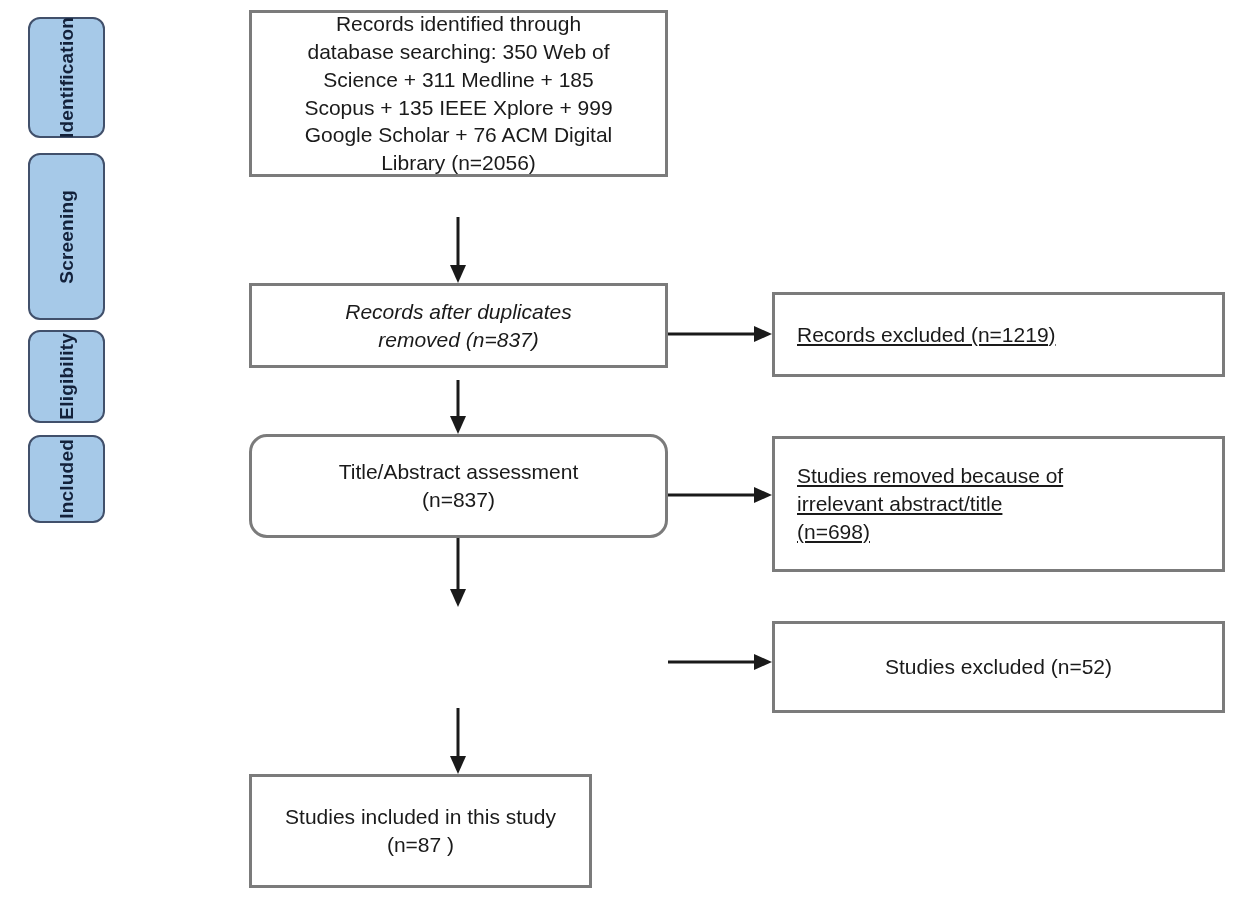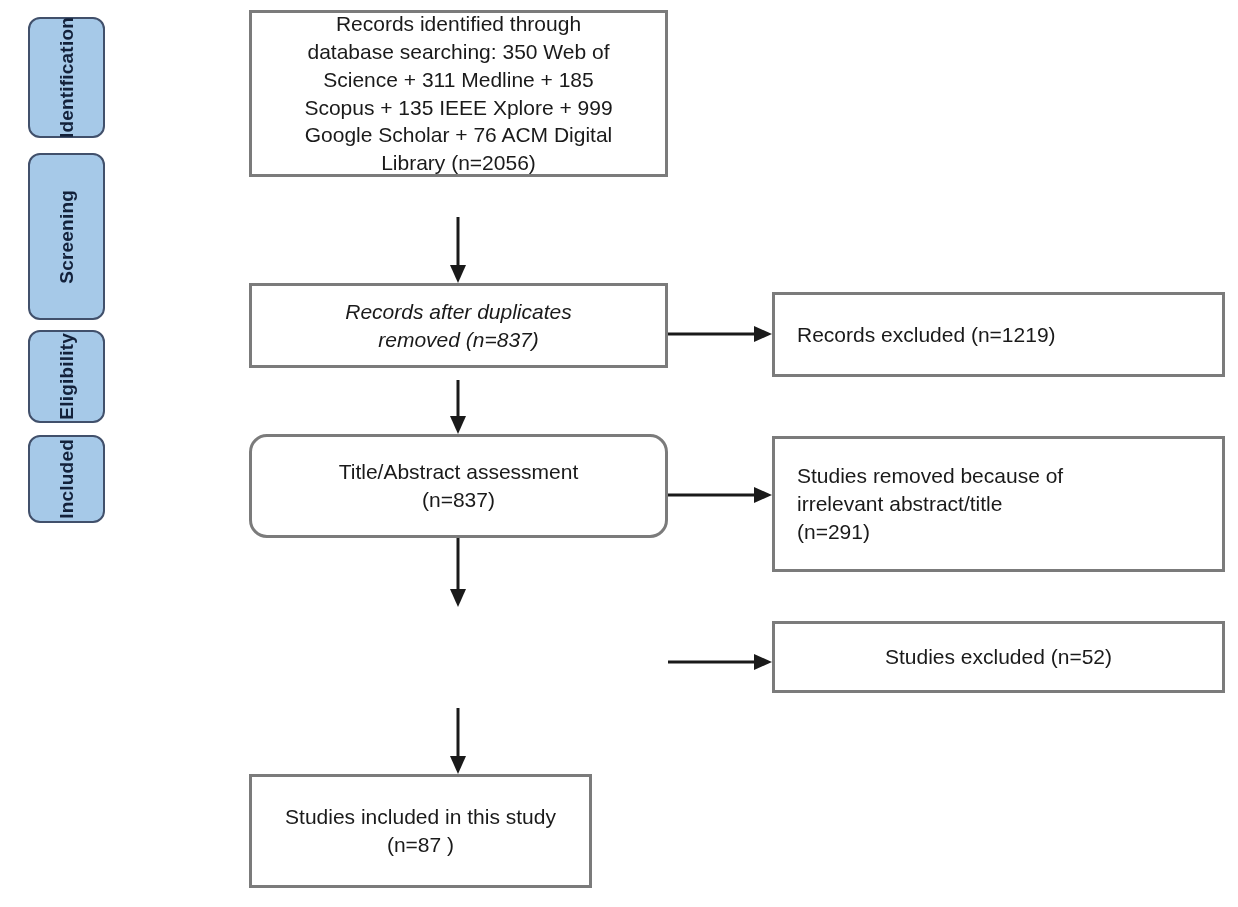--- a/index.html
+++ b/index.html
@@ -55,20 +55,21 @@
     color: #1a1a1a;
     text-align: center;
     white-space: pre-line;
   }
   .node.align-left {
     justify-content: flex-start;
     padding-left: 22px;
   }
   .node.align-left .node-text {
     text-align: left;
+    text-decoration: underline;
   }
   .node.align-top {
     align-items: flex-start;
     padding-top: 26px;
   }
 
   
   .conn {
     position: absolute;
   }
@@ -123,24 +124,24 @@
 (n=87 )</span>
   </div>
 
   <div class="node align-left" style="left:772px; top:292px; width:453px; height:85px;">
     <span class="node-text">Records excluded (n=1219)</span>
   </div>
 
   <div class="node align-left" style="left:772px; top:436px; width:453px; height:136px;">
     <span class="node-text">Studies removed because of
 irrelevant abstract/title
-(n=291)</span>
+(n=698)</span>
   </div>
 
-  <div class="node" style="left:772px; top:621px; width:453px; height:72px;">
+  <div class="node" style="left:772px; top:621px; width:453px; height:92px;">
     <span class="node-text">Studies excluded (n=52)</span>
   </div>
 
   <div class="conn" style="left:443px; top:217px; width:30px; height:68px;">
     <svg width="30" height="68" viewBox="0 0 30 68">
       <line x1="15" y1="0" x2="15" y2="52" stroke="#1a1a1a" stroke-width="3"></line>
       <polygon points="15,66 7,48 23,48" fill="#1a1a1a"></polygon>
     </svg>
   </div>
 

